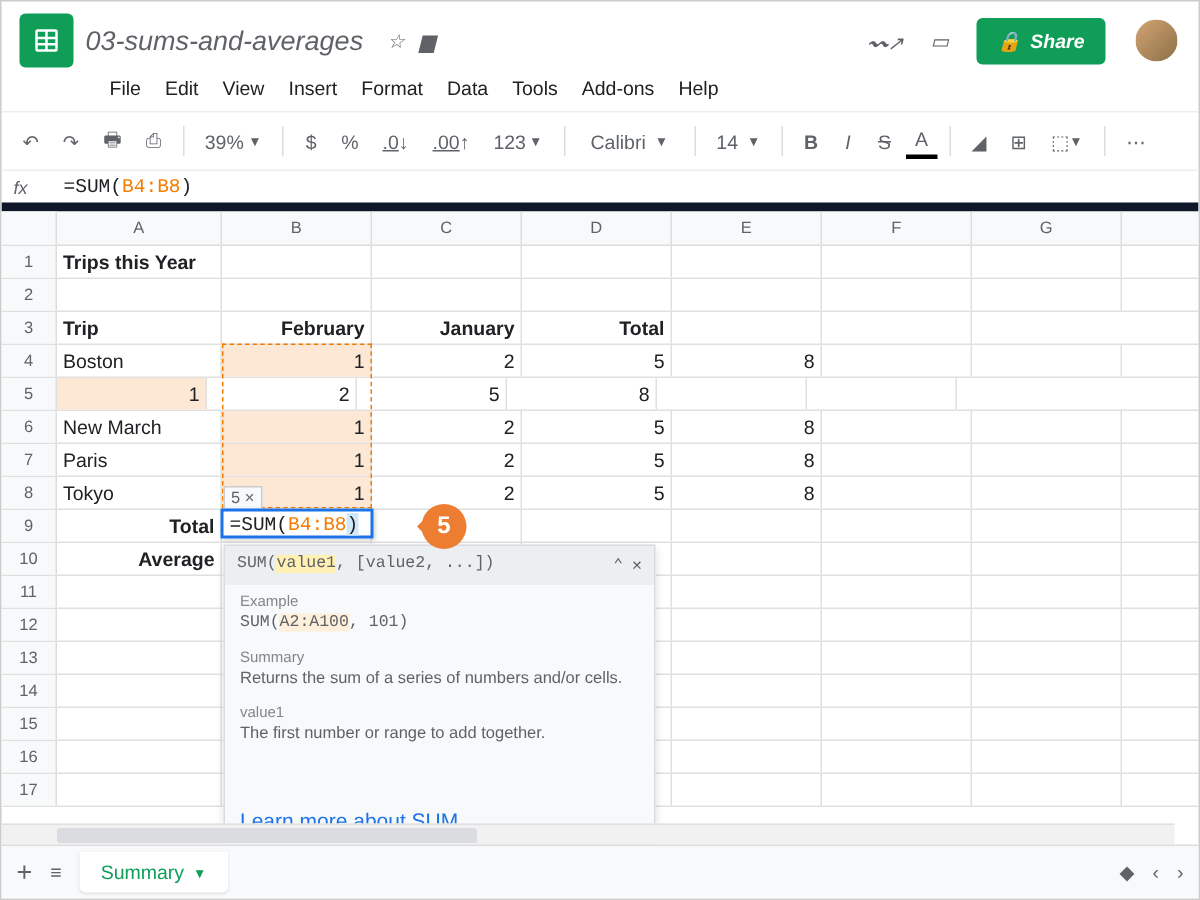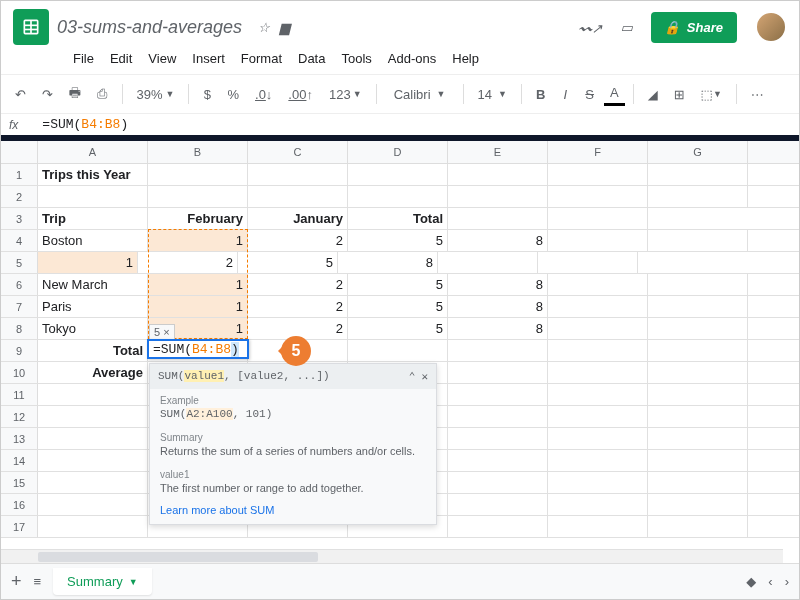--- a/index.html
+++ b/index.html
@@ -38,21 +38,21 @@
 .dashed-box { position: absolute; border: 1.5px dashed #f57c00; pointer-events: none; }
 .formula-cell { position: absolute; border: 2px solid #1a73e8; background: #fff; font-family: 'Courier New', monospace; font-size: 13px; padding: 2px 4px; display: flex; align-items: center; box-shadow: 1px 1px 3px rgba(0,0,0,0.2); }
 .result-tag { position: absolute; background: #f8f9fa; border: 1px solid #ccc; font-size: 11px; padding: 1px 4px; color: #5f6368; display: flex; align-items: center; gap: 3px; }
 .tooltip { position: absolute; background: #f8f9fa; border: 1px solid #dadce0; box-shadow: 0 2px 6px rgba(0,0,0,0.15); font-size: 11px; width: 288px; padding: 0; }
 .tooltip-hdr { background: #eceff1; padding: 6px 8px; font-family: 'Courier New', monospace; color: #5f6368; display: flex; align-items: flex-start; }
 .tooltip-hdr .ctrl { margin-left: auto; display: flex; gap: 6px; }
 .tooltip-sec { padding: 6px 10px; color: #5f6368; }
 .tooltip-sec .lbl { font-size: 10px; color: #80868b; margin-bottom: 2px; }
 .tooltip-sec .val { font-size: 11px; }
 .tooltip-sec .mono { font-family: 'Courier New', monospace; }
-.tooltip-link { color: #1a73e8; padding: 4px 10px 8px; font-size: 11px; }
+.tooltip-link { color: #1a73e8; padding: 4px 10px 8px; font-size: 14px; margin-top: 34px; }
 .tooltip-expand { position: absolute; left: -10px; top: 100px; color: #9aa0a6; font-size: 10px; }
 .callout { position: absolute; width: 30px; height: 30px; background: #ed7d31; border-radius: 50%; color: #fff; font-weight: bold; display: flex; align-items: center; justify-content: center; font-size: 16px; }
 .callout::before { content: ''; position: absolute; left: -10px; top: 8px; border: 7px solid transparent; border-right-color: #ed7d31; }
 .footer { position: absolute; bottom: 0; left: 0; right: 0; height: 36px; border-top: 1px solid #ddd; display: flex; align-items: center; background: #f8f9fa; padding: 0 10px; gap: 12px; color: #5f6368; }
 .sheet-tab { background: #fff; padding: 6px 14px; border-radius: 0 0 4px 4px; color: #0f9d58; font-weight: 500; display: flex; align-items: center; gap: 6px; box-shadow: 0 1px 2px rgba(0,0,0,0.1); }
 .scroll-h { position: absolute; bottom: 36px; left: 0; right: 16px; height: 14px; background: #f1f1f1; border-top: 1px solid #e0e0e0; }
 .scroll-h-thumb { position: absolute; left: 37px; top: 2px; width: 280px; height: 10px; background: #dadce0; border-radius: 2px; }
 .hl-a2 { background: #fff0db; }
 </style>
 </head>

